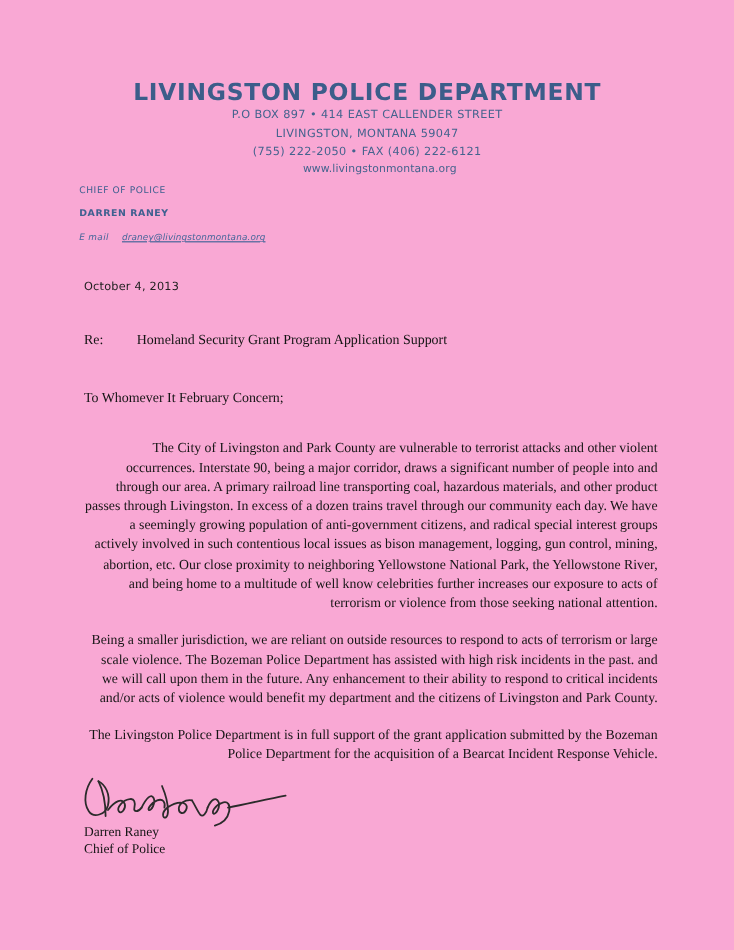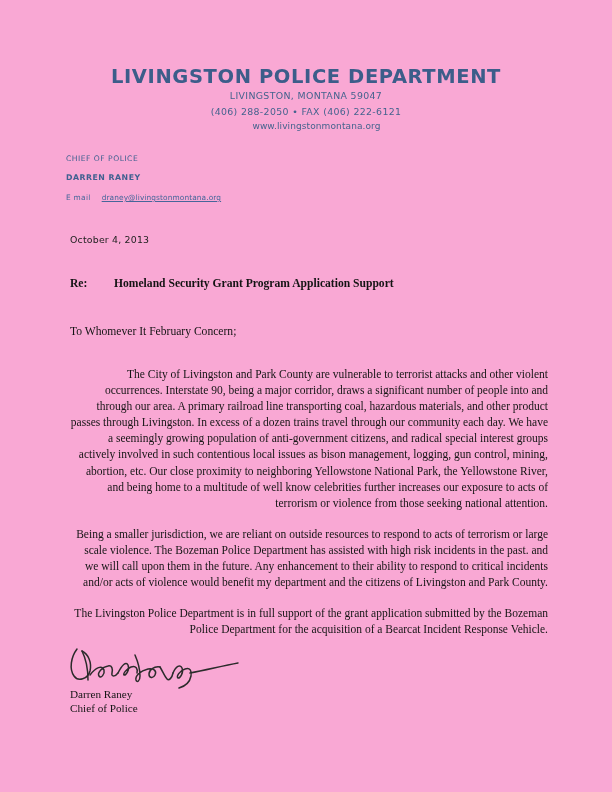--- a/index.html
+++ b/index.html
@@ -68,20 +68,21 @@
     color: #3f6090;
     margin-top: 10px;
   }
   .email-row {
     margin-top: 11px;
     font-size: 7.4px;
     color: #46669a;
     display: flex;
     align-items: flex-start;
     gap: 11px;
+    font-style: italic;
   }
   .email-label { letter-spacing: 0.3px; }
   .email-addr {
     color: #46669a;
     text-decoration: underline;
     letter-spacing: 0.1px;
   }
 
   
   .date {
@@ -94,21 +95,20 @@
     letter-spacing: 0.2px;
   }
 
   .subject {
     position: absolute;
     left: 70px;
     top: 277px;
     font-size: 11.6px;
     color: #141414;
     display: flex;
-    font-weight: bold;
   }
   .subject-tag { width: 44px; flex: none; }
 
   .salutation {
     position: absolute;
     left: 70px;
     top: 325px;
     font-size: 11.6px;
     color: #141414;
   }
@@ -144,22 +144,23 @@
     padding-left: 4px;
   }
 </style>
 </head>
 <body>
 
 <div class="page">
 
   <div class="letterhead">
     <div class="lh-title">LIVINGSTON POLICE DEPARTMENT</div>
+    <div class="lh-line">P.O BOX 897  •   414 EAST CALLENDER STREET</div>
     <div class="lh-line">LIVINGSTON, MONTANA 59047</div>
-    <div class="lh-line">(406) 288-2050 • FAX (406) 222-6121</div>
+    <div class="lh-line">(755) 222-2050 • FAX (406) 222-6121</div>
     <div class="lh-line web">www.livingstonmontana.org</div>
   </div>
 
   <div class="chief-block">
     <div class="chief-role">CHIEF OF POLICE</div>
     <div class="chief-name">DARREN RANEY</div>
     <div class="email-row">
       <span class="email-label">E mail</span>
       <span class="email-addr">draney@livingstonmontana.org</span>
     </div>

